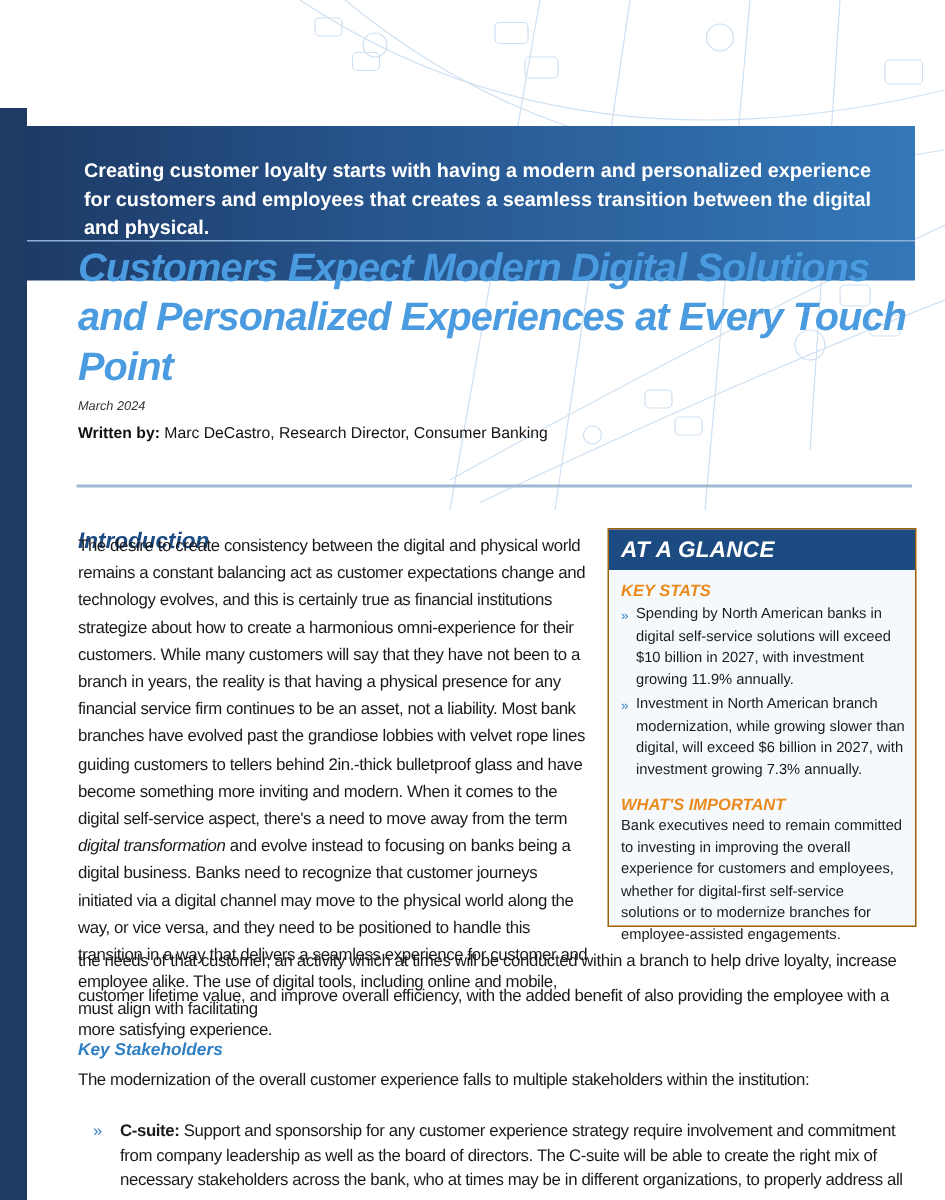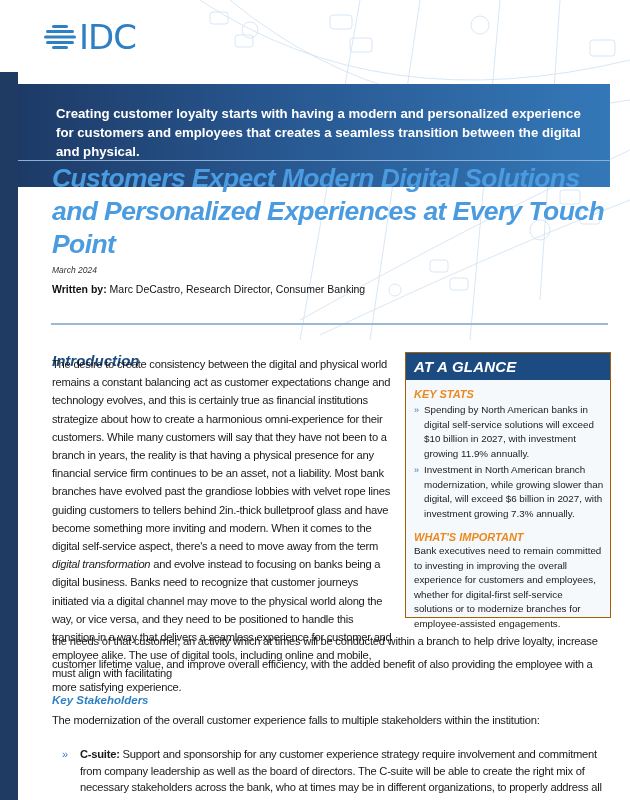--- a/index.html
+++ b/index.html
@@ -72,32 +72,20 @@
     <rect x="350" y="38" width="22" height="14" rx="3"></rect>
     <rect x="430" y="260" width="18" height="12" rx="3"></rect>
     <rect x="450" y="278" width="18" height="12" rx="3"></rect>
     <rect x="560" y="190" width="20" height="14" rx="3"></rect>
     <rect x="580" y="210" width="20" height="14" rx="3"></rect>
     <rect x="590" y="40" width="25" height="16" rx="3"></rect>
   </g>
 </svg>
 
 <header class="header">
-  <div class="logo">
-    <svg class="logo-mark" viewBox="0 0 32 26" xmlns="http://www.w3.org/2000/svg">
-      <g fill="#2f7fc3">
-        <rect x="8" y="1" width="16" height="3" rx="1.5"></rect>
-        <rect x="2" y="6" width="28" height="3" rx="1.5"></rect>
-        <rect x="0" y="11.5" width="32" height="3" rx="1.5"></rect>
-        <rect x="2" y="17" width="28" height="3" rx="1.5"></rect>
-        <rect x="8" y="22" width="16" height="3" rx="1.5"></rect>
-      </g>
-    </svg>
-    <span class="logo-text">IDC</span>
-  </div>
 </header>
 
 <div class="left-strip"></div>
 
 <section class="banner">
   <p class="banner-text">Creating customer loyalty starts with having a modern and personalized experience for customers and employees that creates a seamless transition between the digital and physical.</p>
 </section>
 <div class="banner-edge"></div>
 
 <h1 class="title">Customers Expect Modern Digital Solutions and Personalized Experiences at Every Touch Point</h1>

